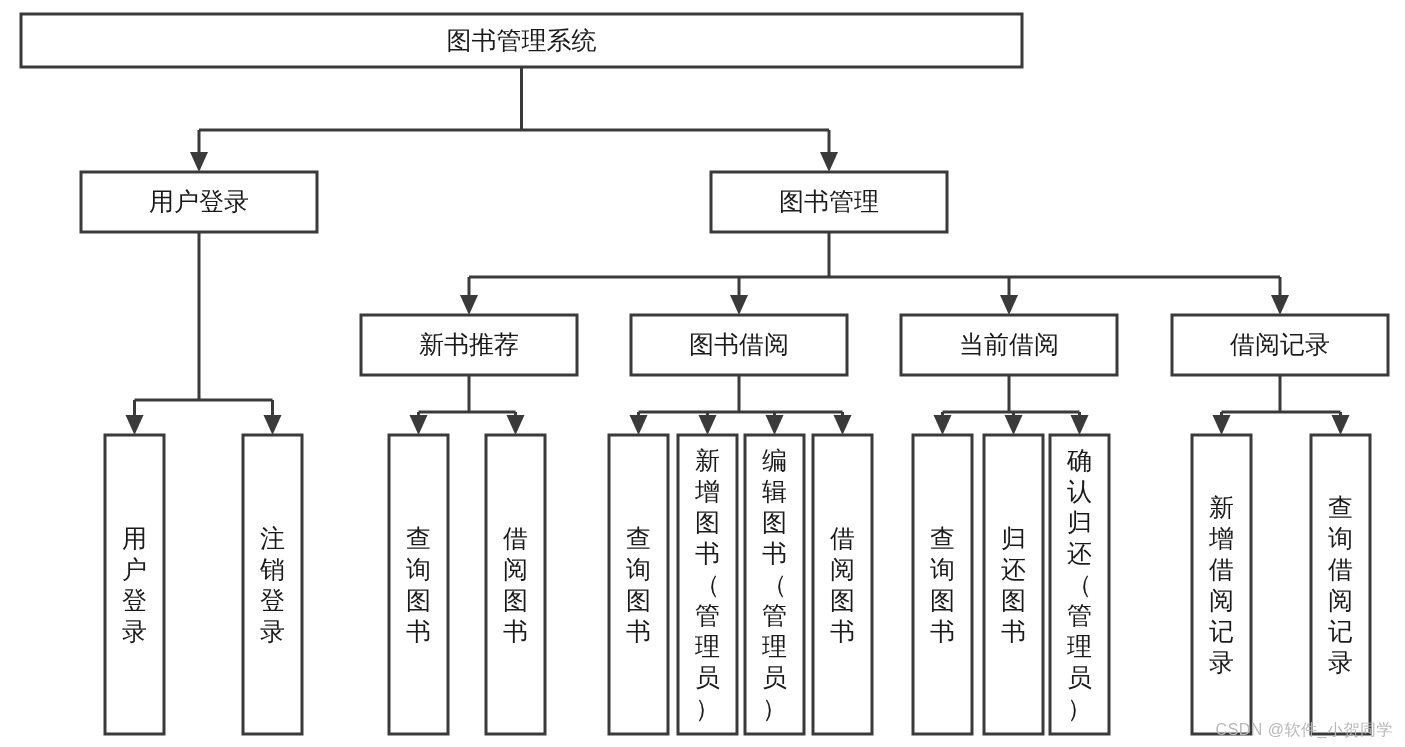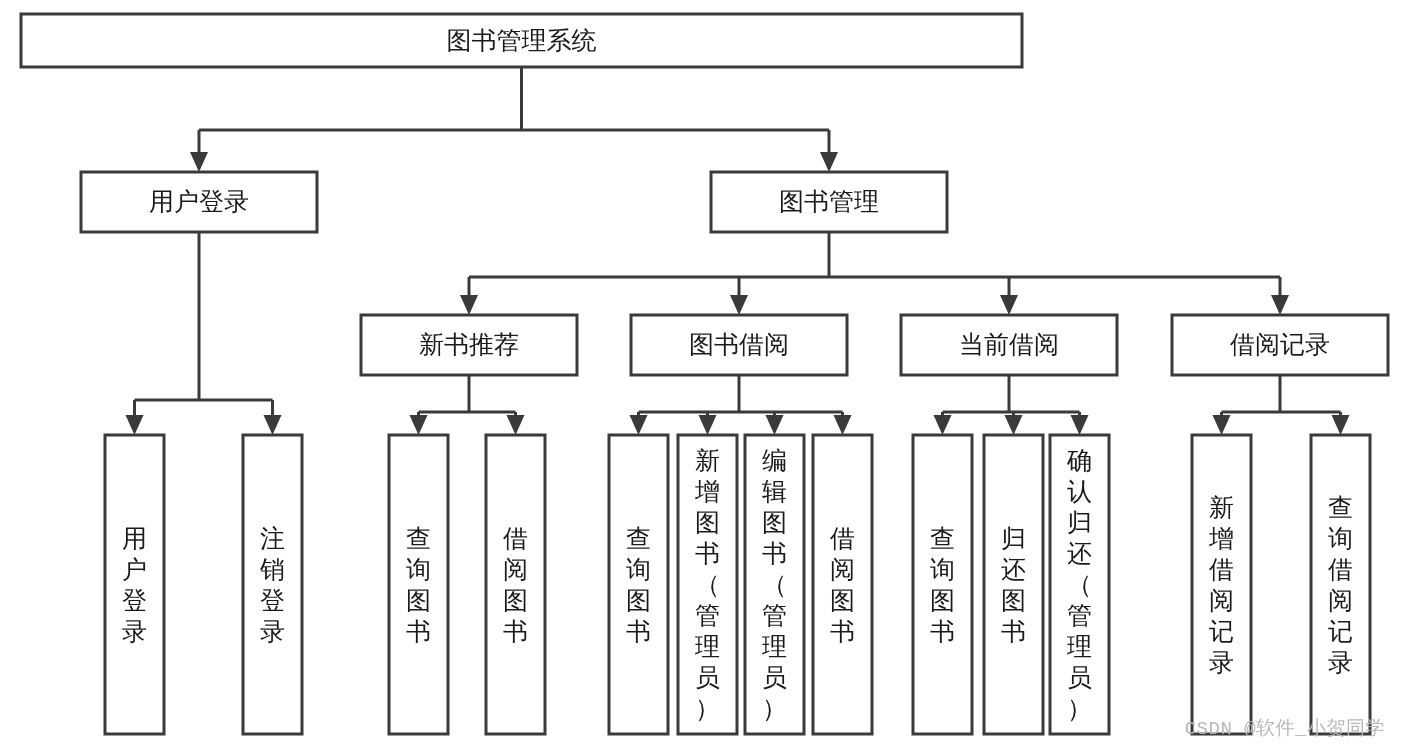--- a/index.html
+++ b/index.html
@@ -40,24 +40,24 @@
   }
   .node-label-h {
     font-family: "DejaVu Sans", "Liberation Sans", sans-serif;
     font-size: 25px;
     fill: #1a1a1a;
     text-anchor: middle;
     dominant-baseline: middle;
   }
   .watermark {
     position: absolute;
-    right: 20px;
+    right: 12px;
     bottom: 6px;
-    font-family: Liberation Mono, monospace;
-    font-size: 19px;
+    font-family: Liberation Sans, sans-serif;
+    font-size: 16px;
     color: #b8b8b8;
     letter-spacing: 0.5px;
     white-space: nowrap;
     pointer-events: none;
   }
 </style>
 </head>
 <body>
 
 <div id="diagram-root">

